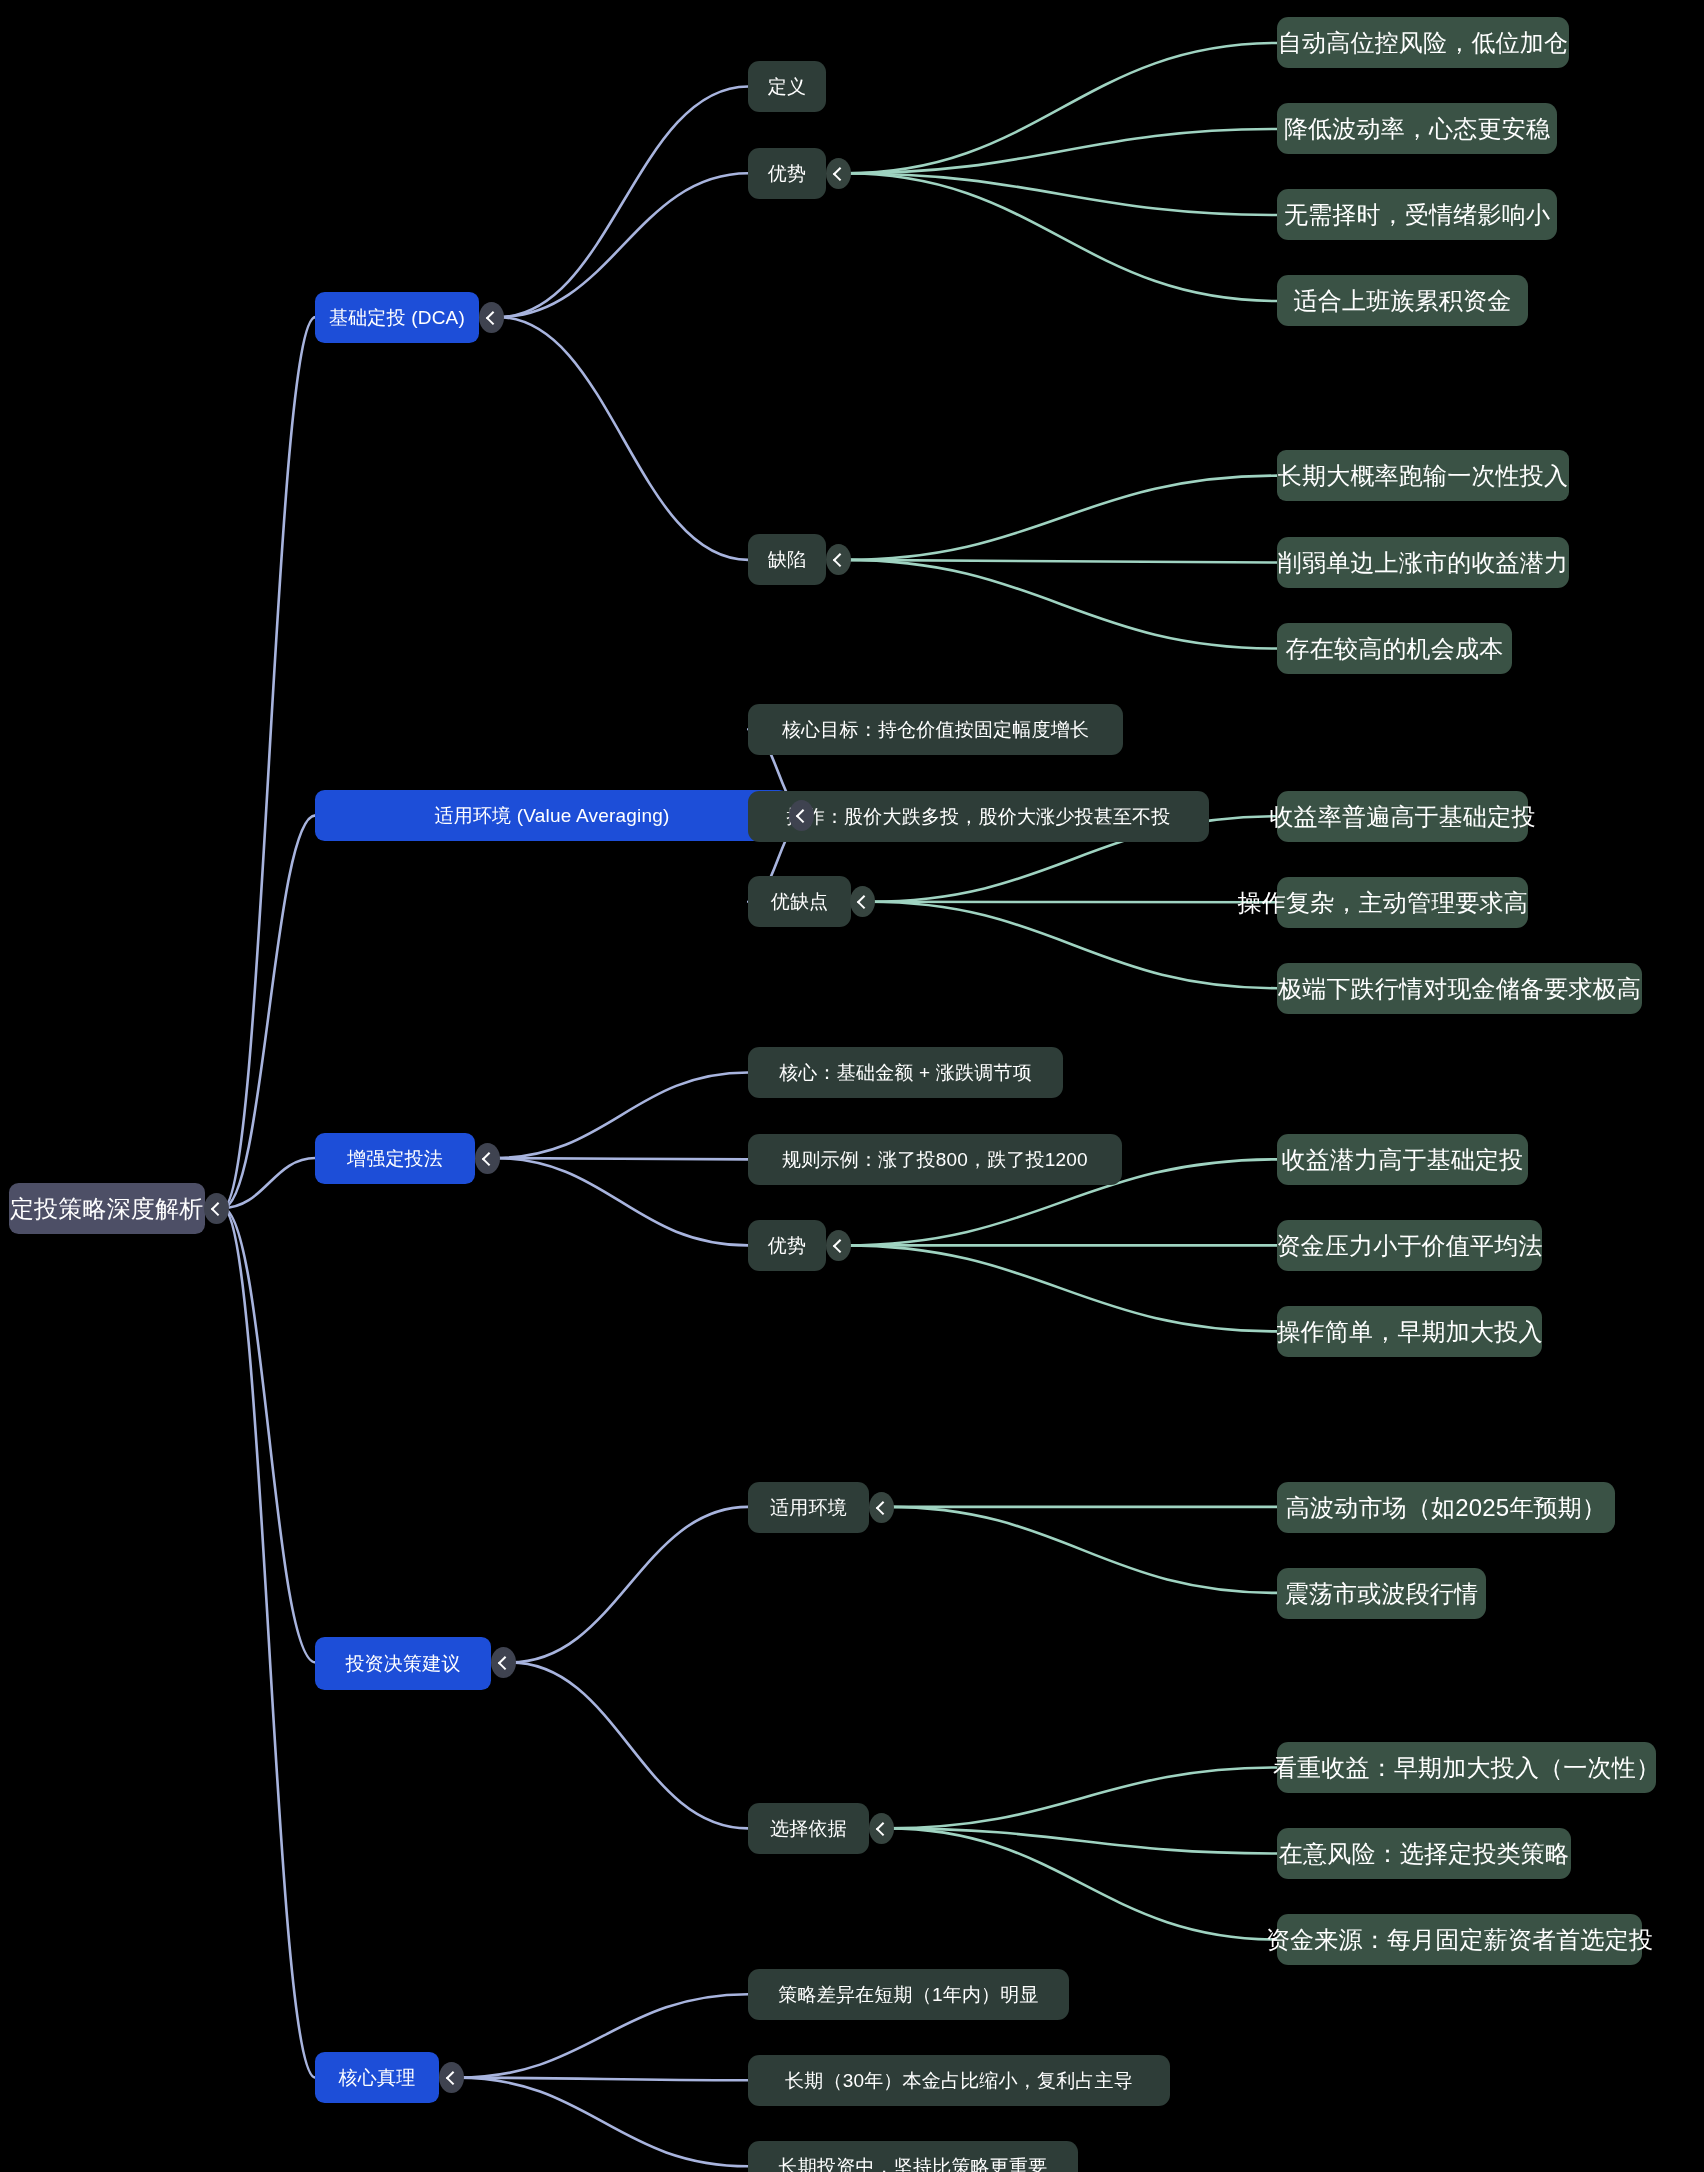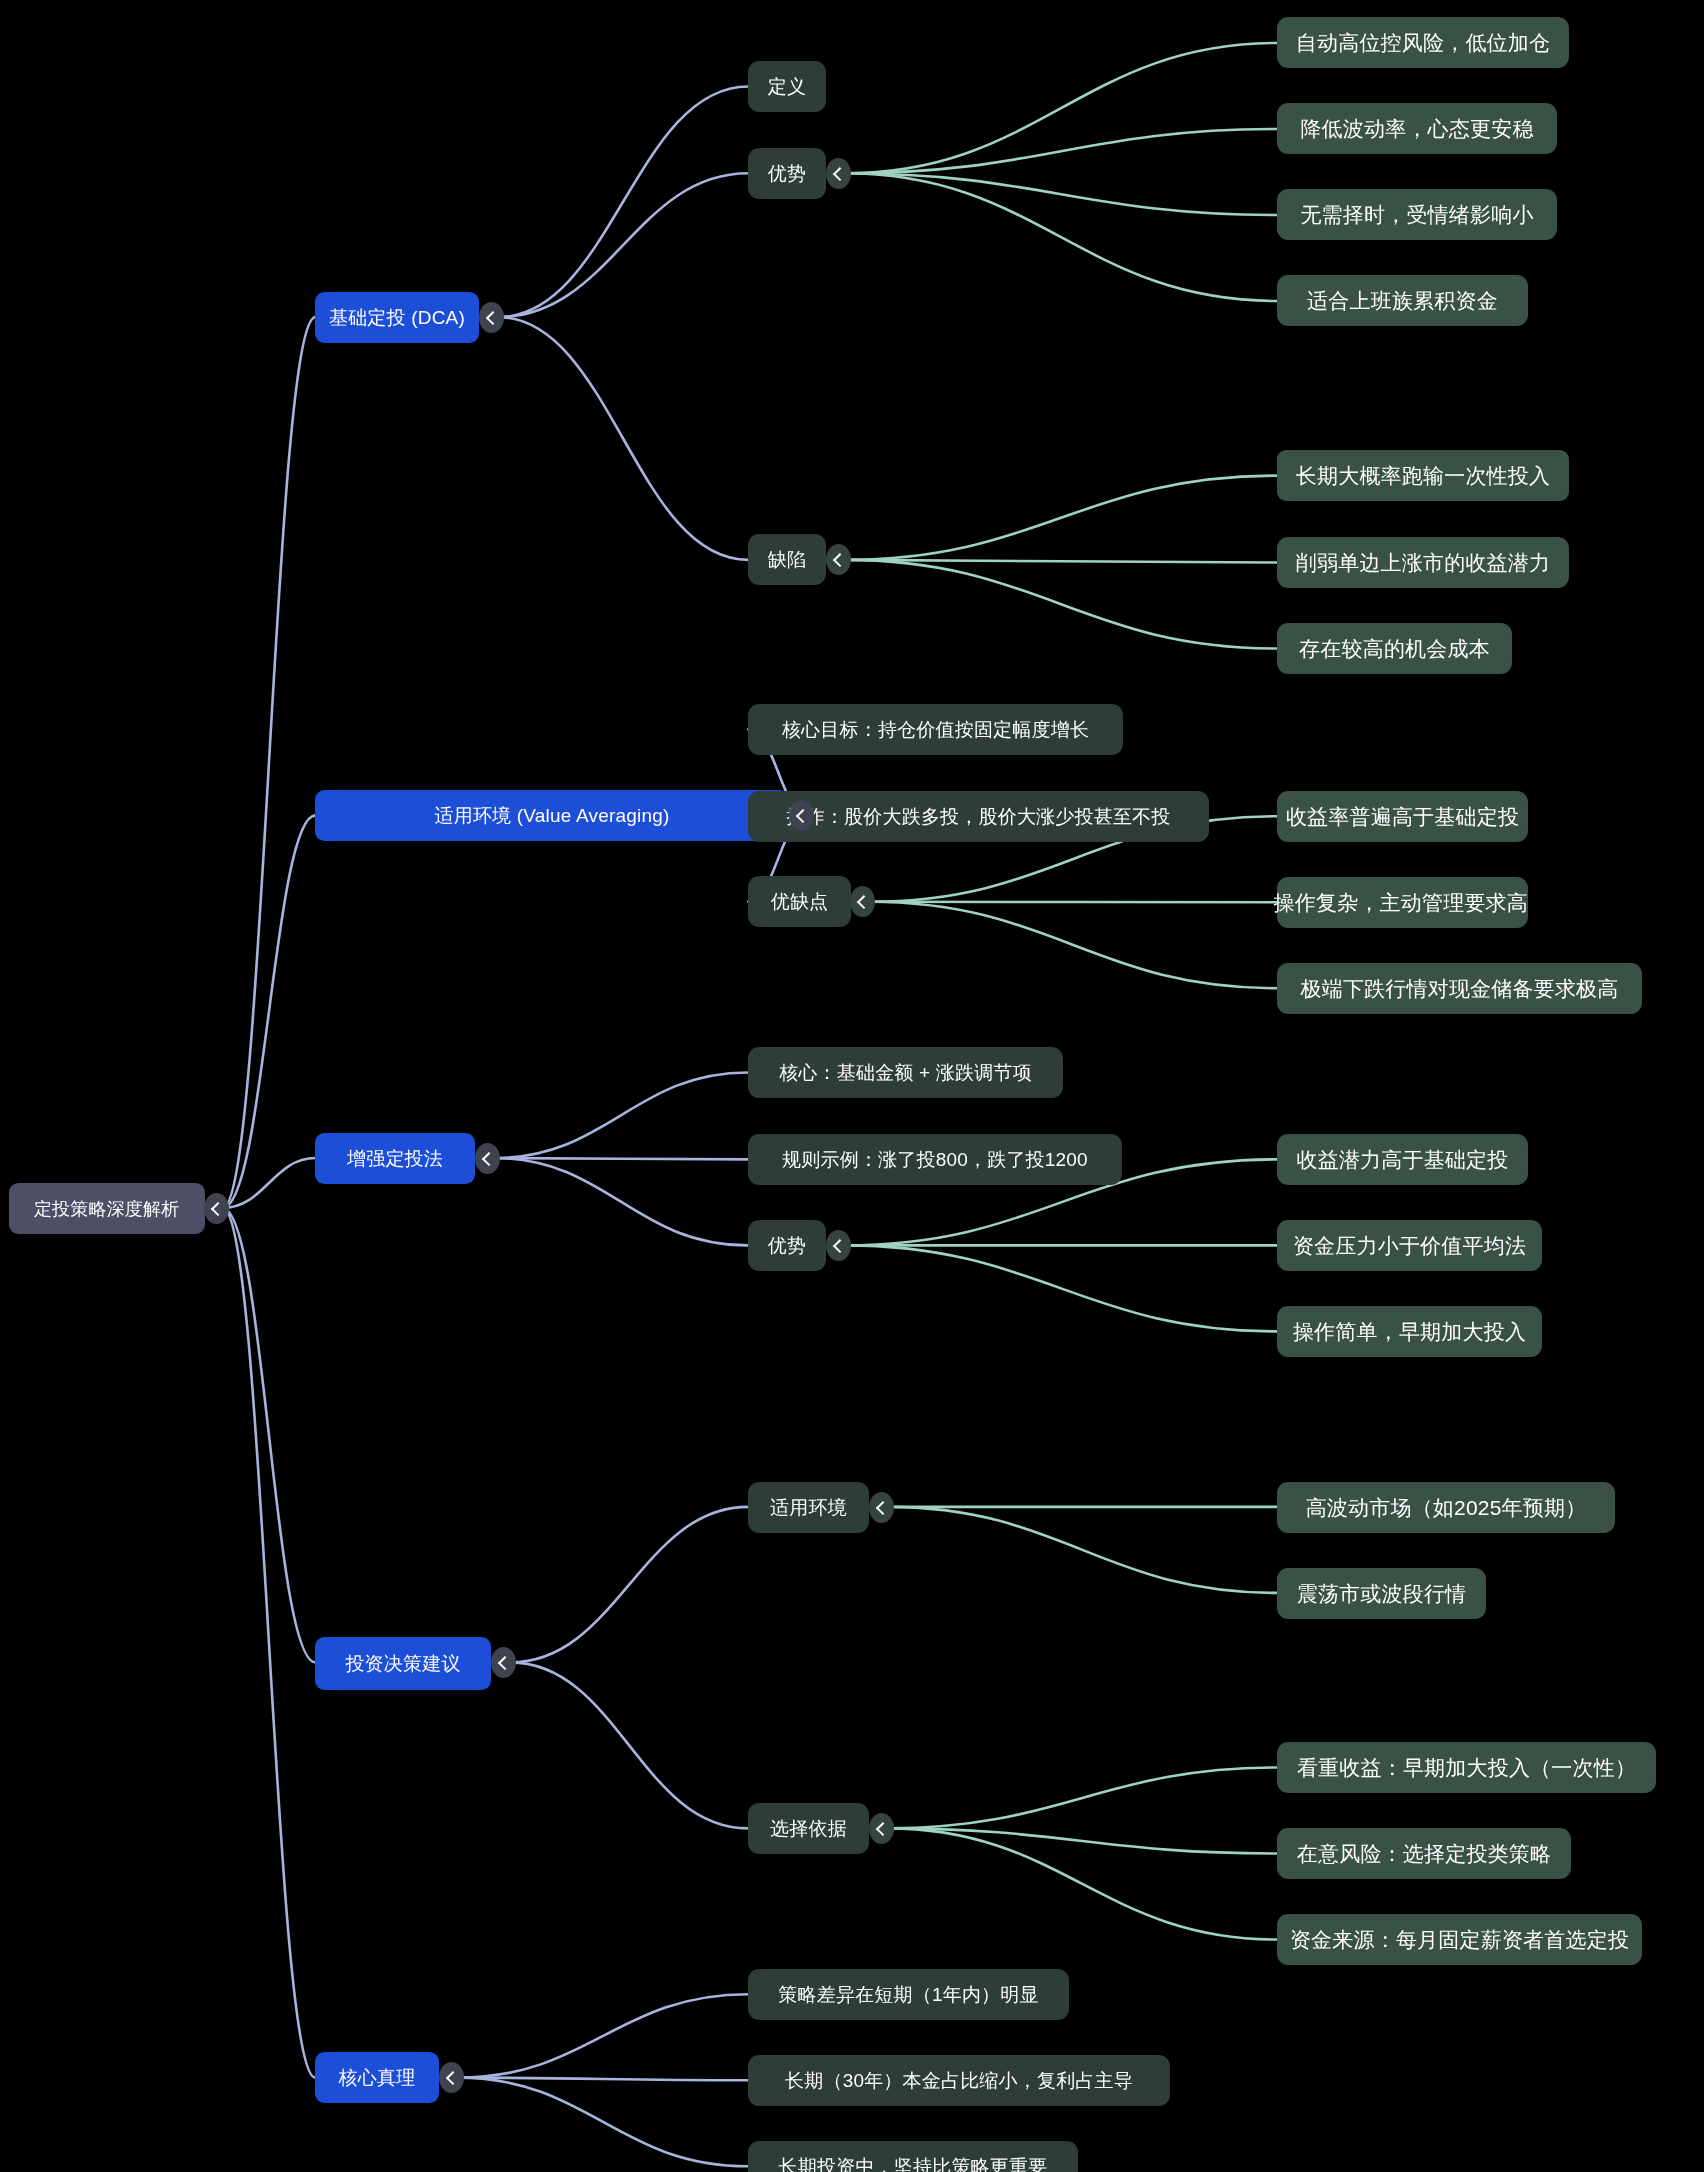--- a/index.html
+++ b/index.html
@@ -30,36 +30,36 @@
     justify-content:center;
     border-radius:11.3px;
     white-space:nowrap;
     line-height:1;
     letter-spacing:0.2px;
     color:#ffffff;
     z-index:5;
   }
   .node.root{
     background:#4d4f66;
-    font-size:18px;
+    font-size:24px;
     border-radius:9.6px;
   }
   .node.lvl1{
     background:#1d4ed8;
     font-size:19px;
     border-radius:9.6px;
   }
   .node.lvl2{
     background:#2e3d38;
     font-size:19px;
     border-radius:11.3px;
   }
   .node.leaf{
     background:#3a5245;
-    font-size:21px;
+    font-size:24px;
     border-radius:11.3px;
   }
   .toggle{
     position:absolute;
     width:25px;height:31px;
     border-radius:50%;
     background:#3f4350;
     display:flex;
     align-items:center;
     justify-content:center;

